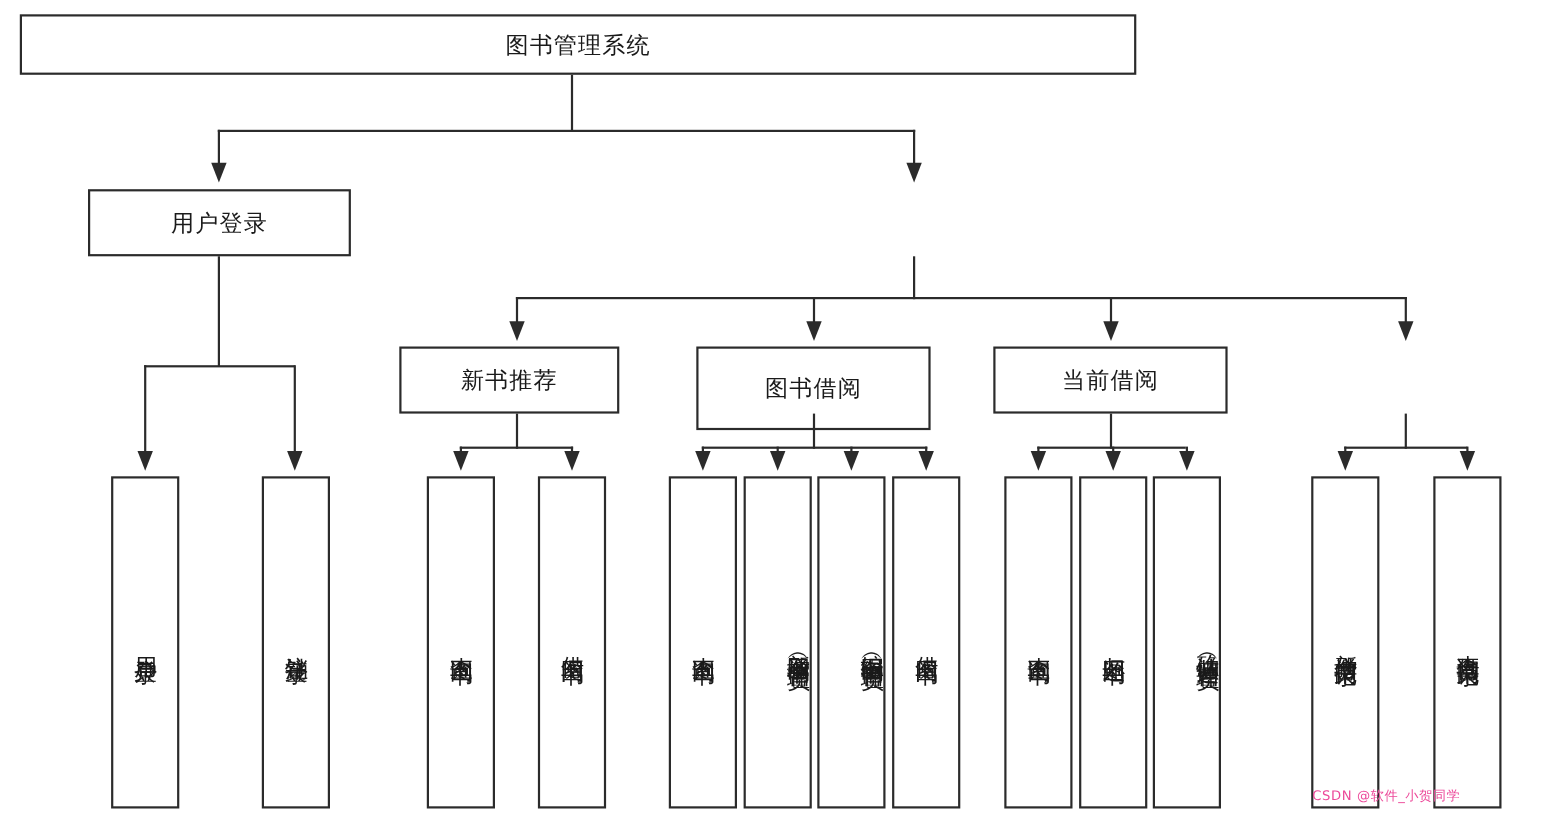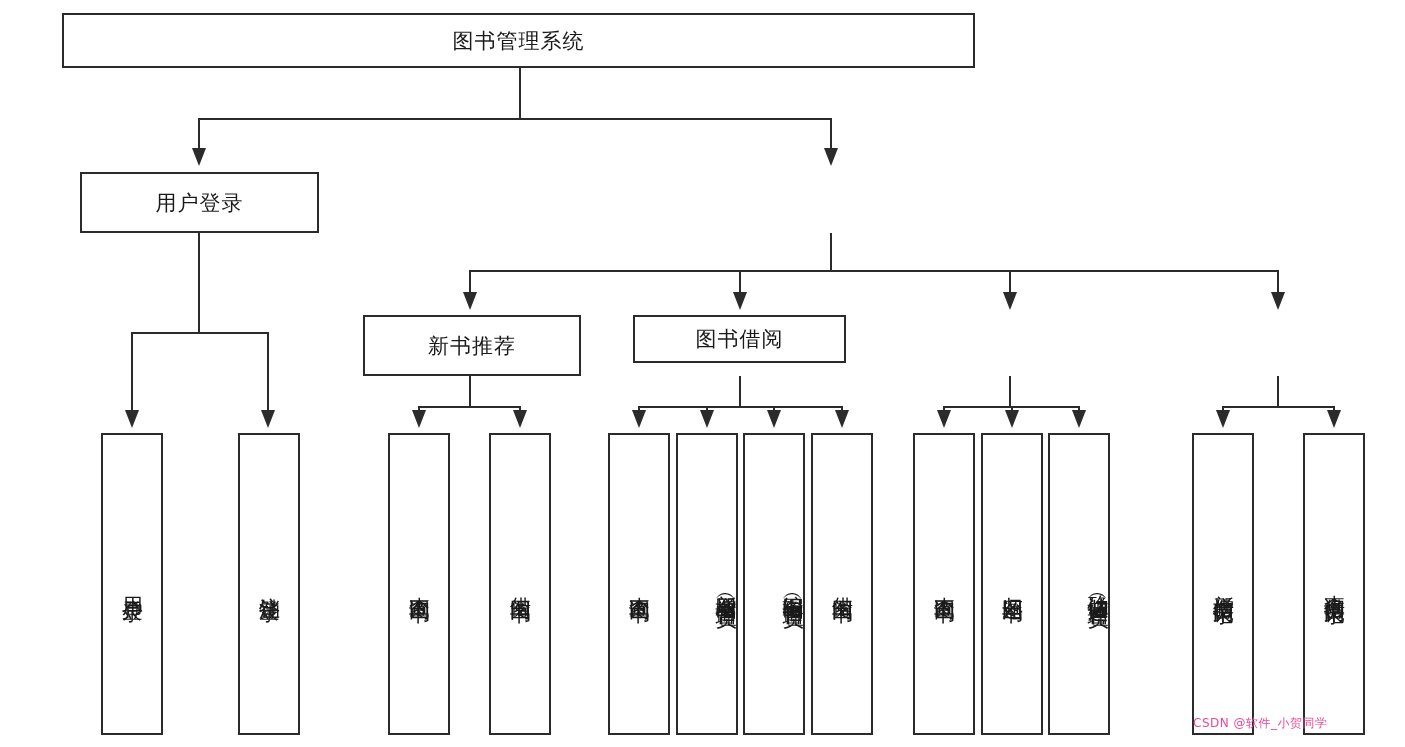--- a/index.html
+++ b/index.html
@@ -66,21 +66,21 @@
     font-size: 12px;
     white-space: nowrap;
     letter-spacing: 0.5px;
   }
 </style>
 </head>
 <body>
 
 <div id="canvas">
 
-  <div class="node h" style="left:18px; top:13px; width:913px; height:55px;margin-left:44px;">
+  <div class="node h" style="left:18px; top:13px; width:1015px; height:55px;">
     <span>图书管理系统</span>
   </div>
 
   <div class="edge v" style="left:519px; top:68px; width:2px; height:51px;"></div>
 
   <div class="edge h" style="left:198px; top:118px; width:634px; height:2px;"></div>
 
   <div class="edge v" style="left:198px; top:118px; width:2px; height:32px;"></div>
   <div class="arrow" style="left:192px; top:148px;"></div>
   <div class="edge v" style="left:830px; top:118px; width:2px; height:32px;"></div>
@@ -101,25 +101,28 @@
   <div class="edge h" style="left:469px; top:270px; width:810px; height:2px;"></div>
   <div class="edge v" style="left:469px; top:270px; width:2px; height:24px;"></div>
   <div class="arrow" style="left:463px; top:292px;"></div>
   <div class="edge v" style="left:739px; top:270px; width:2px; height:24px;"></div>
   <div class="arrow" style="left:733px; top:292px;"></div>
   <div class="edge v" style="left:1009px; top:270px; width:2px; height:24px;"></div>
   <div class="arrow" style="left:1003px; top:292px;"></div>
   <div class="edge v" style="left:1277px; top:270px; width:2px; height:24px;"></div>
   <div class="arrow" style="left:1271px; top:292px;"></div>
 
-  <div class="node h" style="left:363px; top:315px; width:218px; height:61px;">
+  <div class="node h" style="left:363px; top:315px; width:200px; height:61px;">
     <span>新书推荐</span>
   </div>
-  <div class="node h" style="left:633px; top:315px; width:213px; height:48px;">
+  <div class="node h" style="left:633px; top:315px; width:213px; height:76px;">
     <span>图书借阅</span>
+  </div>
+  <div class="node h" style="left:903px; top:315px; width:213px; height:61px;">
+    <span>当前借阅</span>
   </div>
 
   <div class="edge v" style="left:469px; top:376px; width:2px; height:32px;"></div>
   <div class="edge h" style="left:418px; top:406px; width:103px; height:2px;"></div>
   <div class="edge v" style="left:418px; top:406px; width:2px; height:14px;"></div>
   <div class="arrow" style="left:412px; top:410px;"></div>
   <div class="edge v" style="left:519px; top:406px; width:2px; height:14px;"></div>
   <div class="arrow" style="left:513px; top:410px;"></div>
 
   <div class="edge v" style="left:739px; top:376px; width:2px; height:32px;"></div>

